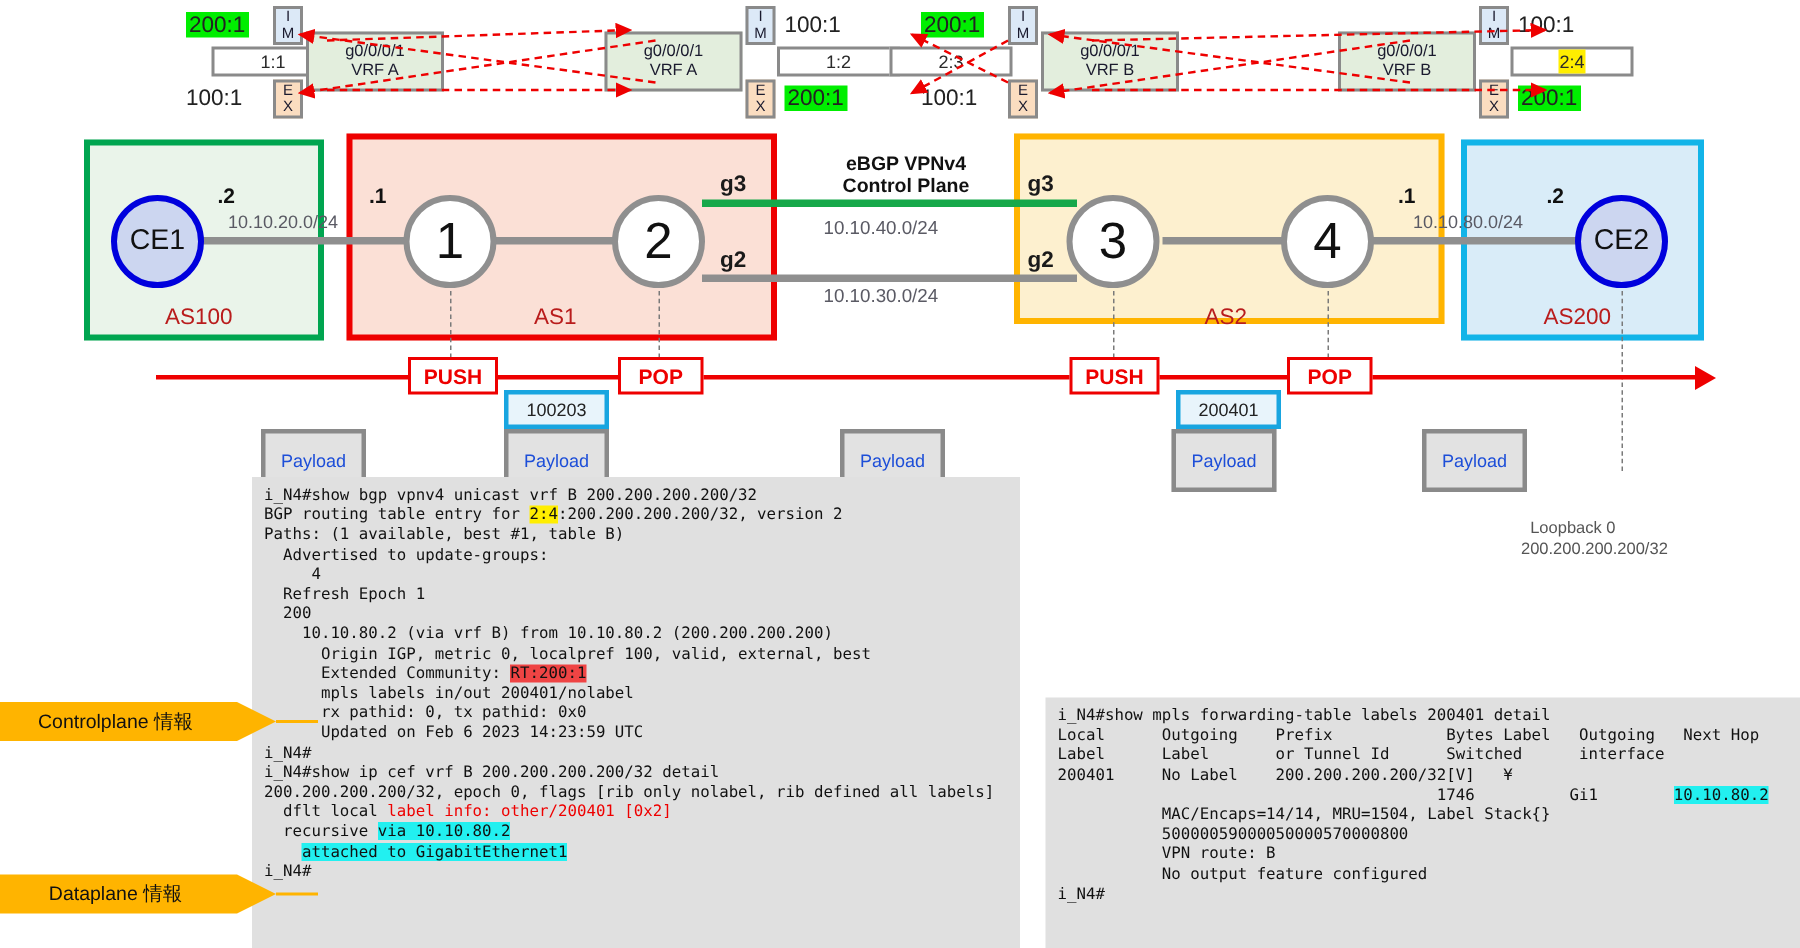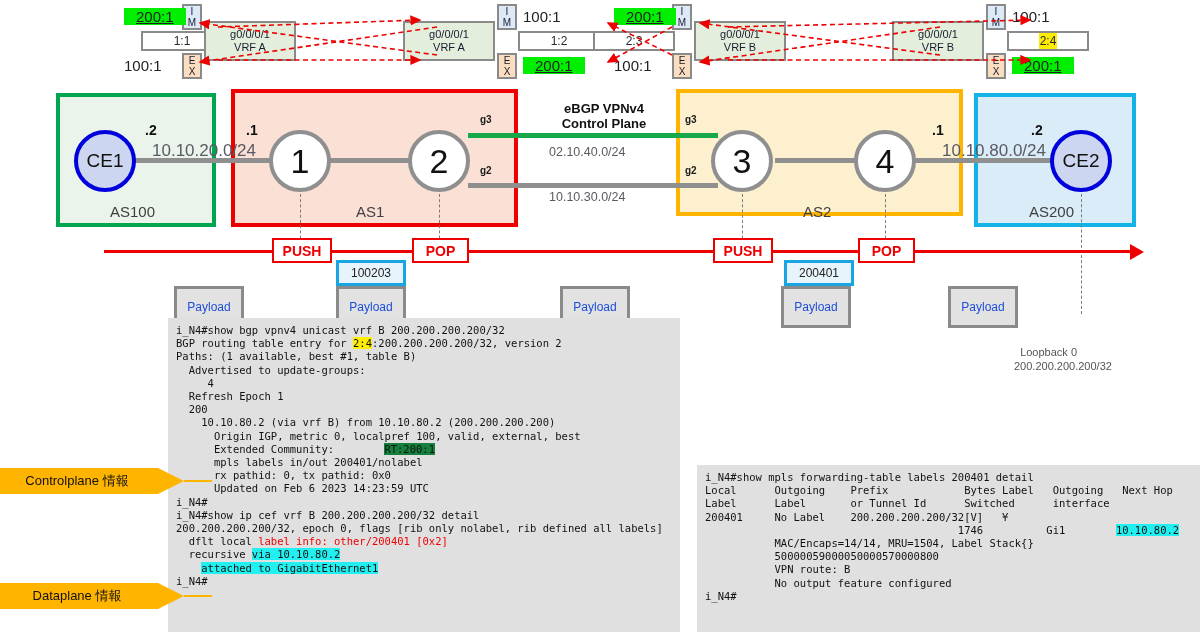--- a/index.html
+++ b/index.html
@@ -26,41 +26,41 @@
     box-sizing:border-box;font-size:12px;line-height:16px;text-align:center;
     color:#2a2a2a;display:flex;align-items:center;justify-content:center;
   }
   .vrf-box{
     position:absolute;width:92px;height:40px;border:2px solid #8a8a8a;
     background:#e3eedd;box-sizing:border-box;
     font-size:11px;line-height:13px;text-align:center;color:#1a1a2e;
     display:flex;flex-direction:column;align-items:center;justify-content:center;
   }
   .rt-lbl{position:absolute;font-size:15px;line-height:17px;color:#222;white-space:nowrap;}
-  .hl-green{background:#00ee00;padding:0 12px;text-decoration:underline;}
+  .hl-green{background:#00ee00;padding:0 2px;}
   .hl-yellow{background:#ffee00;padding:0 1px;}
 
   
   .as-box{position:absolute;box-sizing:border-box;}
-  .as-label{position:absolute;font-size:15px;color:#404040;font-weight:400;white-space:nowrap;}
+  .as-label{position:absolute;font-size:15px;color:#b91c1c;font-weight:400;white-space:nowrap;}
 
   .node{
     position:absolute;border-radius:50%;box-sizing:border-box;
     display:flex;align-items:center;justify-content:center;
     font-size:34px;color:#111;font-family:"Liberation Sans",sans-serif;
   }
   .node-p{background:#ffffff;border:4px solid #8f8f8f;width:62px;height:62px;}
   .node-ce{
     background:#ccd6f0;border:4px solid #0000dd;width:62px;height:62px;
     font-size:19px;line-height:20px;flex-direction:row;color:#111;
   }
   .link{position:absolute;background:#8f8f8f;height:5px;}
   .link-green{background:#17a84a;height:5px;}
-  .iflbl{position:absolute;font-size:10px;font-weight:bold;color:#1a1a1a;white-space:nowrap;}
-  .netlbl{position:absolute;font-size:17px;color:#5a5a64;white-space:nowrap;}
+  .iflbl{position:absolute;font-size:15px;font-weight:bold;color:#1a1a1a;white-space:nowrap;}
+  .netlbl{position:absolute;font-size:12px;color:#5a5a64;white-space:nowrap;}
   .ipdot{position:absolute;font-size:14px;font-weight:bold;color:#111;white-space:nowrap;}
   .cp-title{position:absolute;font-size:13px;font-weight:bold;color:#111;text-align:center;line-height:15px;}
 
   .dash-v{position:absolute;width:0;border-left:1px dashed #7a7a7a;}
 
   
   .dp-line{position:absolute;height:3px;background:#ee0000;}
   .dp-arrow{position:absolute;width:0;height:0;border-top:8px solid transparent;border-bottom:8px solid transparent;border-left:14px solid #ee0000;}
   .pp-box{
     position:absolute;border:2px solid #ee0000;background:#ffffff;box-sizing:border-box;
@@ -78,21 +78,21 @@
     display:flex;align-items:center;justify-content:center;
   }
 
   
   .cli{
     position:absolute;background:#e0e0e0;
     font-family:"DejaVu Sans Mono","Liberation Mono",monospace;
     font-size:10.5px;line-height:13.2px;color:#111;
     white-space:pre;padding:6px 8px;box-sizing:border-box;overflow:hidden;
   }
-  .hl-g{background:#15803d;margin-left:44px;}
+  .hl-g{background:#ef4444;}
   .hl-y{background:#ffee00;}
   .hl-c{background:#22f0f0;}
   .red{color:#ee0000;}
 
   
   .callout{
     position:absolute;height:26px;background:#ffb400;
     display:flex;align-items:center;justify-content:center;
     font-size:13px;color:#111;box-sizing:border-box;padding-right:4px;
   }
@@ -226,21 +226,21 @@
   <span>CE</span>
   <span>2</span>
 </div>
 
 <div class="ipdot" style="left:145px;top:122px">.2</div>
 <div class="netlbl" style="left:152px;top:141px">10.10.20.0/24</div>
 <div class="ipdot" style="left:246px;top:122px">.1</div>
 
 <div class="iflbl" style="left:480px;top:114px">g3</div>
 <div class="iflbl" style="left:685px;top:114px">g3</div>
-<div class="netlbl" style="left:549px;top:145px;font-size:12.5px">02.10.40.0/24</div>
+<div class="netlbl" style="left:549px;top:145px;font-size:12.5px">10.10.40.0/24</div>
 
 <div class="iflbl" style="left:480px;top:165px">g2</div>
 <div class="iflbl" style="left:685px;top:165px">g2</div>
 <div class="netlbl" style="left:549px;top:190px;font-size:12.5px">10.10.30.0/24</div>
 
 <div class="ipdot" style="left:932px;top:122px">.1</div>
 <div class="netlbl" style="left:942px;top:141px">10.10.80.0/24</div>
 <div class="ipdot" style="left:1031px;top:122px">.2</div>
 
 <div class="cp-title" style="left:534px;top:101px;width:140px">

